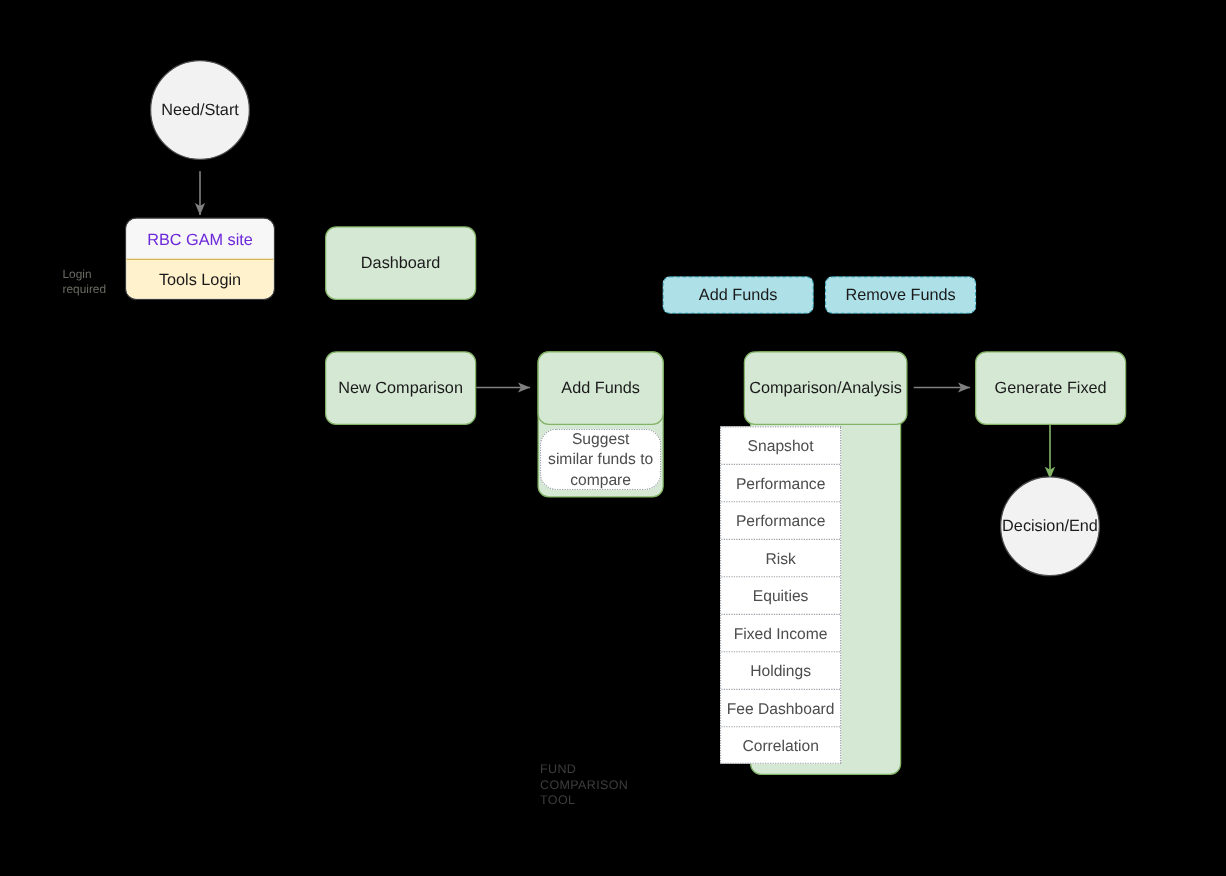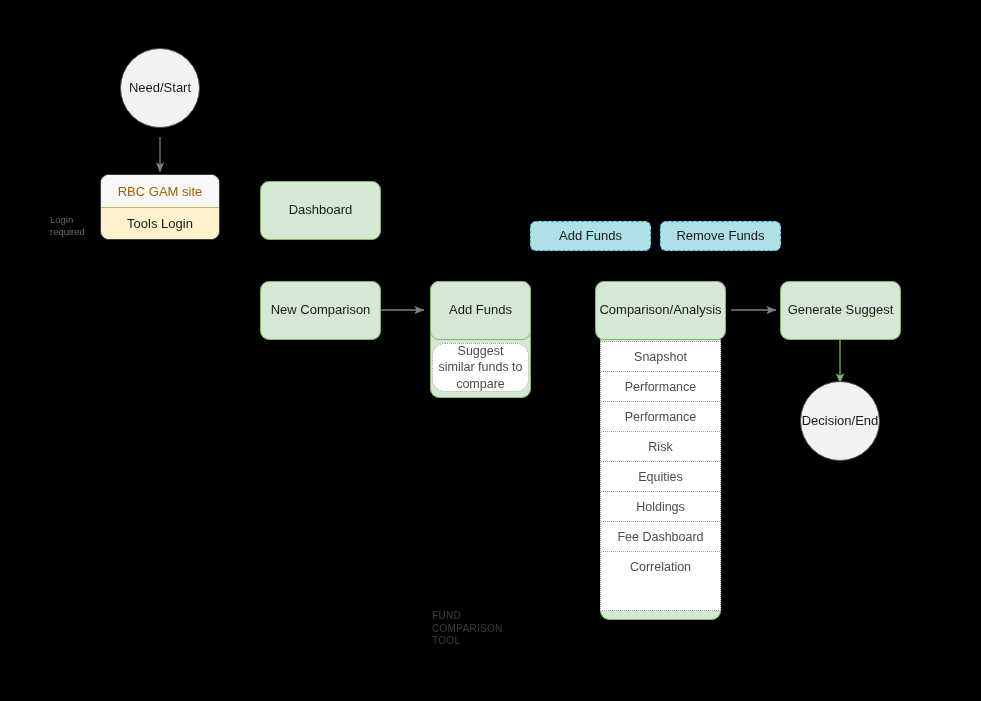--- a/index.html
+++ b/index.html
@@ -53,21 +53,21 @@
     border: 1.3px solid #3a3a3a;
     background: #f7f7f7;
   }
   .stack-top {
     box-sizing: border-box;
     height: 50%;
     display: flex;
     align-items: center;
     justify-content: center;
     background: #f7f7f7;
-    color: #a16207;
+    color: #6d28d9;
     font-size: 13px;
   }
   .stack-bottom {
     box-sizing: border-box;
     height: 50%;
     display: flex;
     align-items: center;
     justify-content: center;
     background: #fff2cc;
     border-top: 1.3px solid #d6b656;
@@ -197,49 +197,52 @@
     <span>Add Funds</span>
   </div>
   <div class="note" style="left:432px; top:343px; width:97px; height:49px;">
     <span>Suggest similar funds to compare</span>
   </div>
 
   <div class="green-container" style="left:600px; top:281px; width:121px; height:339px;"></div>
   <div class="node green" style="left:600px; top:281px; width:131px; height:59px; left:595px; width:131px;">
     <span>Comparison/Analysis</span>
   </div>
-  <div class="list-panel" style="left:600px; top:341px; width:121px; height:270px;text-align:center;">
+  <div class="list-panel" style="left:576px; top:341px; width:97px; height:270px;text-align:center;">
     <div class="list-row">
         <span>Snapshot</span>
       </div>
     <div class="list-row">
         <span>Performance</span>
       </div>
     <div class="list-row">
         <span>Performance</span>
       </div>
     <div class="list-row">
         <span>Risk</span>
       </div>
     <div class="list-row">
         <span>Equities</span>
       </div>
     <div class="list-row">
+        <span>Fixed Income</span>
+      </div>
+    <div class="list-row">
         <span>Holdings</span>
       </div>
     <div class="list-row">
         <span>Fee Dashboard</span>
       </div>
     <div class="list-row">
         <span>Correlation</span>
       </div>
   </div>
 
   <div class="node green" style="left:780px; top:281px; width:121px; height:59px;">
-    <span>Generate Suggest</span>
+    <span>Generate Fixed</span>
   </div>
 
   <div class="node circle" style="left:800px; top:381px; width:80px; height:80px;">
     <span>Decision/End</span>
   </div>
 
   <div class="watermark" style="left:432px; top:610px; white-space:pre-line;">FUND
 COMPARISON
 TOOL</div>
 

